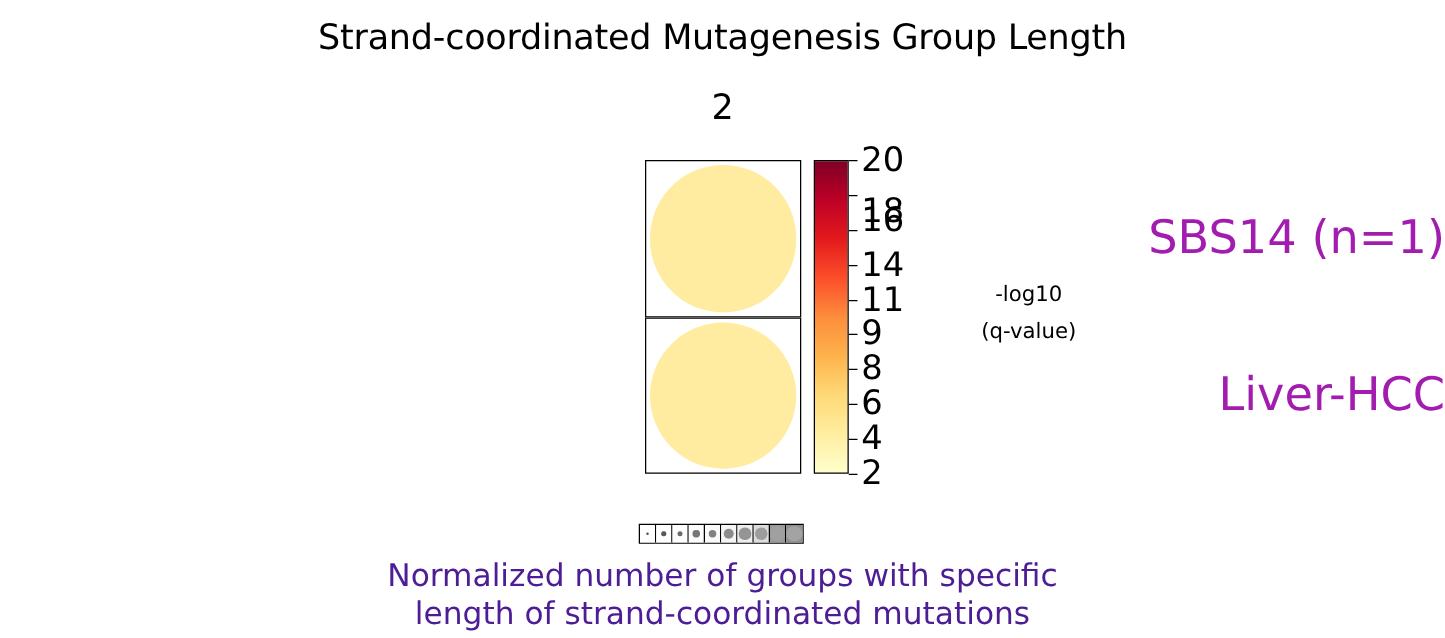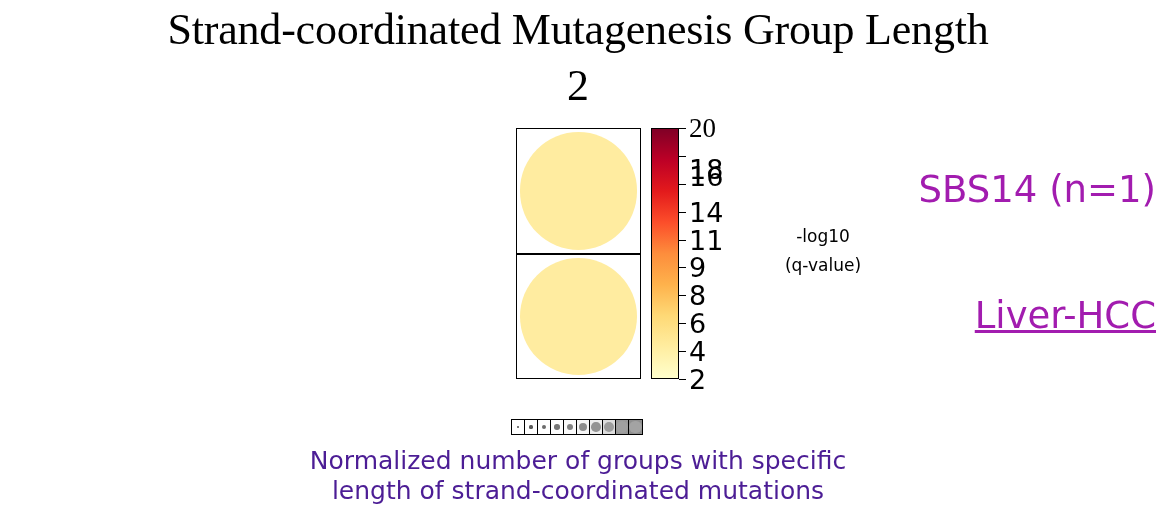--- a/index.html
+++ b/index.html
@@ -16,27 +16,26 @@
     color: #000000;
   }
 
   
   #chart-title {
     position: absolute;
     left: 0;
     top: 2px;
     width: 1156px;
     text-align: center;
-    font-size: 44px;
+    font-size: 28px;
     line-height: 56px;
     font-weight: 400;
     letter-spacing: -0.2px;
     white-space: pre-line;
     color: #000000;
-    font-family: Liberation Serif, serif;
   }
 
   
   #heatmap-grid {
     position: absolute;
     left: 516px;
     top: 128px;
     width: 125px;
     height: 251px;
     display: flex;
@@ -66,21 +65,21 @@
     position: absolute;
     right: 0;
     width: 520px;
     text-align: right;
     font-size: 37px;
     line-height: 40px;
     color: #a21caf;
     white-space: nowrap;
   }
   #row-label-0 { top: 170px; }
-  #row-label-1 { top: 296px; text-decoration: underline; }
+  #row-label-1 { top: 296px; }
 
   
   #colorbar-wrap {
     position: absolute;
     left: 651px;
     top: 128px;
     width: 28px;
     height: 251px;
   }
   #colorbar-gradient {
@@ -177,21 +176,21 @@
   </div>
   <div class="heatmap-row">
     <span class="bubble" id="bubble-1" style="width: 117.5px; height: 117.5px; background: rgb(255, 236, 160);"></span>
   </div>
 </div>
 
 <div id="colorbar-wrap">
   <div id="colorbar-gradient"></div>
   <div id="colorbar-ticks">
       <div class="cb-tick" style="top: 0px;"></div>
-      <div class="cb-ticklabel" style="top: 0px; font-family: Liberation Serif, serif;">20</div>
+      <div class="cb-ticklabel" style="top: 0px;">20</div>
       <div class="cb-tick" style="top: 27.8889px;"></div>
       <div class="cb-ticklabel" style="top: 41px;">18</div>
       <div class="cb-tick" style="top: 55.7778px;"></div>
       <div class="cb-ticklabel" style="top: 48px;">16</div>
       <div class="cb-tick" style="top: 83.6667px;"></div>
       <div class="cb-ticklabel" style="top: 83.6667px;">14</div>
       <div class="cb-tick" style="top: 111.556px;"></div>
       <div class="cb-ticklabel" style="top: 111.556px;">11</div>
       <div class="cb-tick" style="top: 139.444px;"></div>
       <div class="cb-ticklabel" style="top: 139.444px;">9</div>

